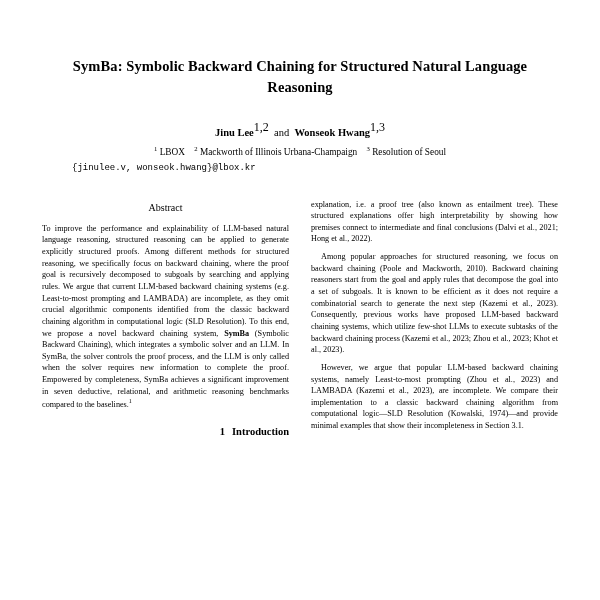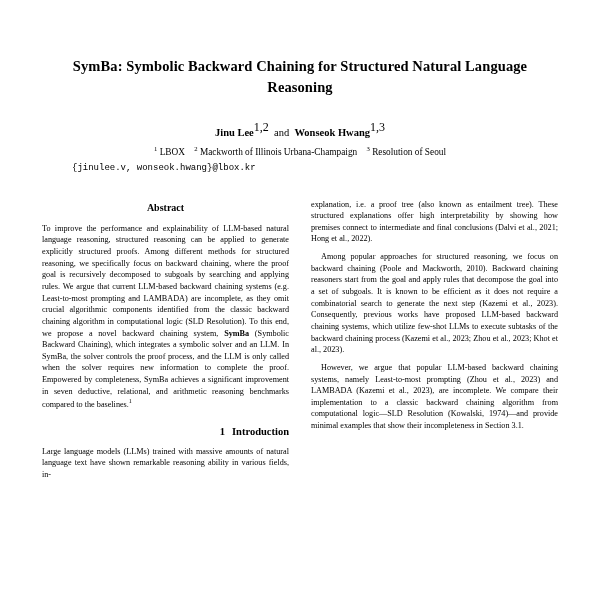--- a/index.html
+++ b/index.html
@@ -68,21 +68,21 @@
     box-sizing: border-box;
   }
   .col {
     width: 248px;
     font-size: 8.2px;
     line-height: 1.42;
     text-align: justify;
   }
   .section-head-center {
     text-align: center;
-    font-weight: bold;
+    font-weight: normal;
     font-size: 10px;
     margin-bottom: 8px;
     margin-top: 2px;
   }
   .section-head {
     font-weight: bold;
     font-size: 10.5px;
     margin-top: 14px;
     margin-bottom: 6px;
     text-align: right;
@@ -127,21 +127,20 @@
 
   <div class="columns">
 
     <div class="col">
       <div class="section-head-center">Abstract</div>
 
       <p class="para first"><span>To improve the performance and explainability of LLM-based natural language reasoning, </span><span class="it">structured reasoning</span><span> can be applied to generate explicitly structured proofs. Among different methods for structured reasoning, we specifically focus on backward chaining, where the proof goal is recursively decomposed to subgoals by searching and applying rules. We argue that current LLM-based backward chaining systems (</span><span class="it">e.g.</span><span> Least-to-most prompting and LAMBADA) are </span><span class="it">incomplete</span><span>, as they omit crucial algorithmic components identified from the classic backward chaining algorithm in computational logic (SLD Resolution). To this end, we propose a novel backward chaining system, </span><span class="bd">SymBa</span><span> (Symbolic Backward Chaining), which integrates a symbolic solver and an LLM. In SymBa, the solver controls the proof process, and the LLM is only called when the solver requires new information to complete the proof. Empowered by completeness, SymBa achieves a significant improvement in seven deductive, relational, and arithmetic reasoning benchmarks compared to the baselines.</span><sup class="fn">1</sup></p>
 
       <div class="section-head"><span class="num">1</span><span>Introduction</span></div>
 
-      <p class="para first">Large language models (LLMs) trained with massive amounts of natural language text have shown remarkable reasoning ability in various fields, in-</p>
     </div>
 
     <div class="col">
       <p class="para first"><span>explanation, </span><span class="it">i.e.</span><span> a </span><span class="it">proof tree</span><span> (also known as </span><span class="it">entailment tree</span><span>). These structured explanations offer high interpretability by showing how premises connect to intermediate and final conclusions (Dalvi et al., 2021; Hong et al., 2022).</span></p>
 
       <p class="para"><span>Among popular approaches for structured reasoning, we focus on </span><span class="it">backward chaining</span><span> (Poole and Mackworth, 2010). Backward chaining reasoners start from the goal and apply rules that decompose the goal into a set of subgoals. It is known to be efficient as it does not require a combinatorial search to generate the next step (Kazemi et al., 2023). Consequently, previous works have proposed LLM-based backward chaining </span><span class="it">systems</span><span>, which utilize few-shot LLMs to execute subtasks of the backward chaining process (Kazemi et al., 2023; Zhou et al., 2023; Khot et al., 2023).</span></p>
 
       <p class="para"><span>However, we argue that popular LLM-based backward chaining systems, namely Least-to-most prompting (Zhou et al., 2023) and LAMBADA (Kazemi et al., 2023), are </span><span class="it">incomplete</span><span>. We compare their implementation to a classic backward chaining algorithm from computational logic—SLD Resolution (Kowalski, 1974)—and provide minimal examples that show their incompleteness in Section 3.1.</span></p>
 
     </div>

